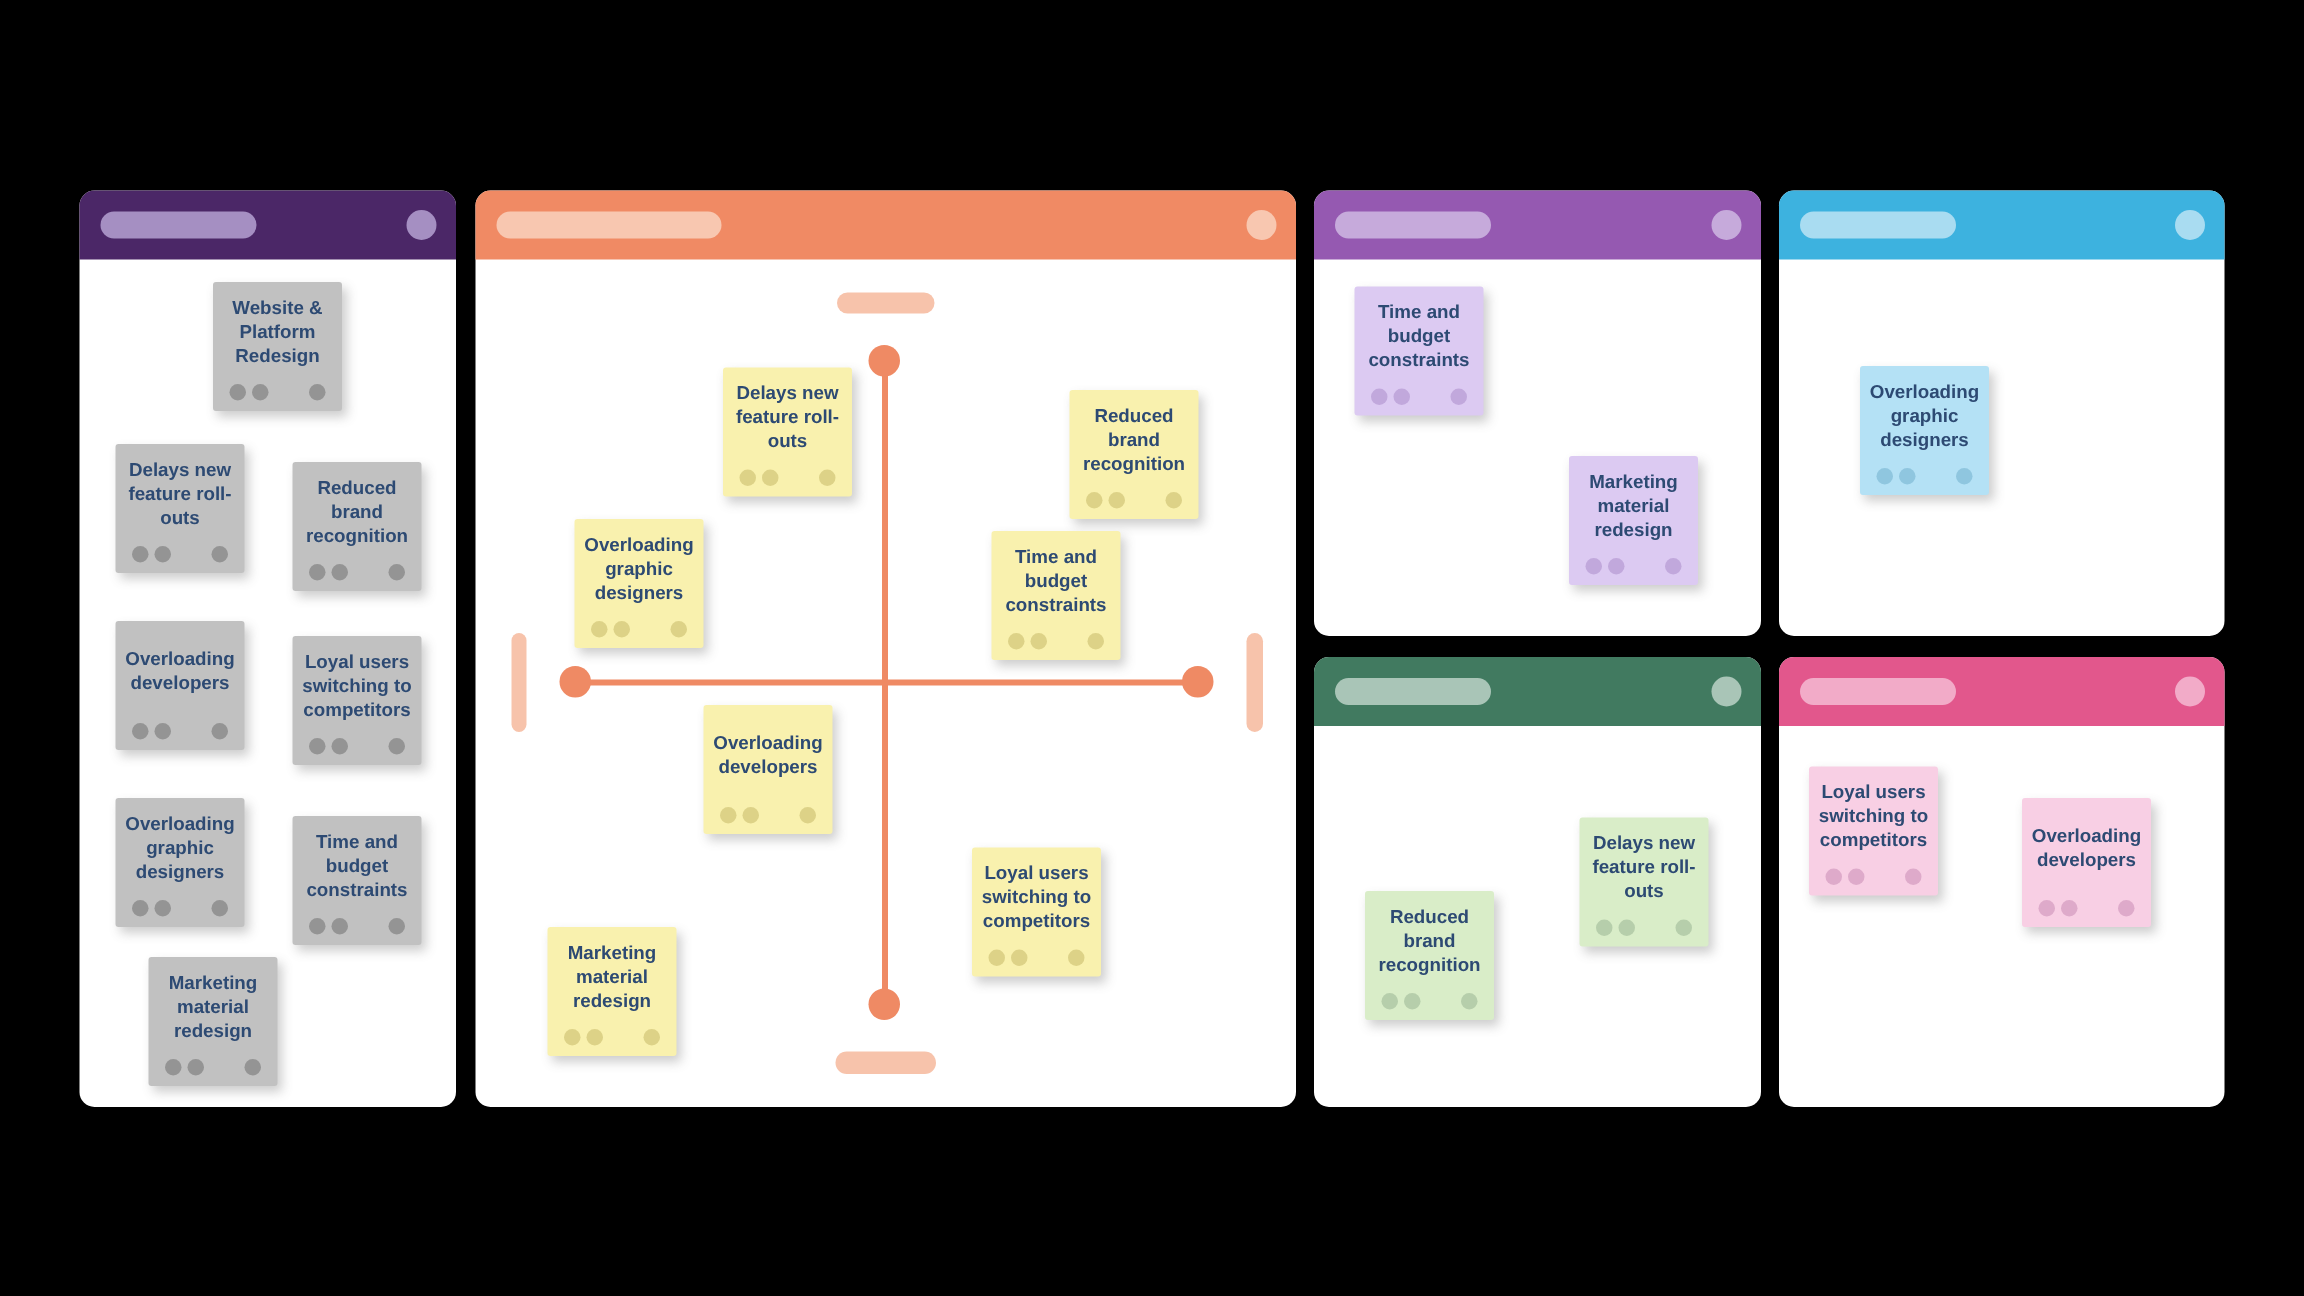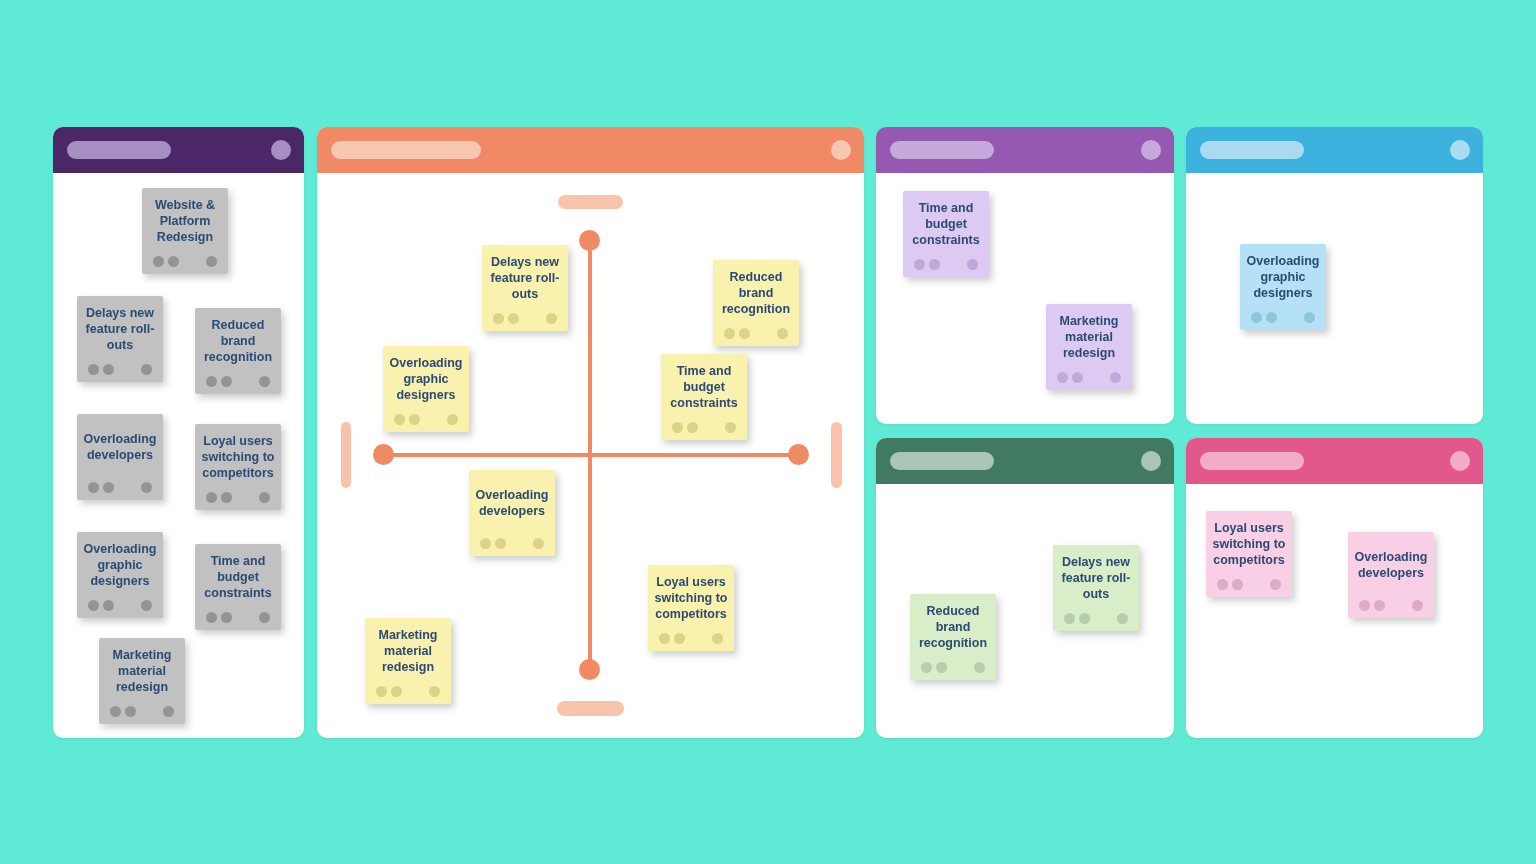--- a/index.html
+++ b/index.html
@@ -85,21 +85,21 @@
   }
   .tick {
     position: absolute;
     border-radius: 8px;
     background: var(--tick, #f7c3ab);
   }
 </style>
 </head>
 <body>
 
-<div class="board" style="background: #5eead4;">
+<div class="board" style="background: #000000;">
 
   <section class="panel" style="left: 53px; top: 127px; width: 251px; height: 611px; --header: #4b2767; --accent: #a58fc2; --note-bg: #c1c1c1; --note-dot: #949494; --note-text: #2d4a73;">
     <header class="panel-header">
       <span class="header-pill"></span>
       <span class="header-circle"></span>
     </header>
     <div class="note" style="left:89px; top:61px;">
       <span>Website &amp; Platform Redesign</span>
       <span class="dot d1"></span>
         <span class="dot d2"></span>

